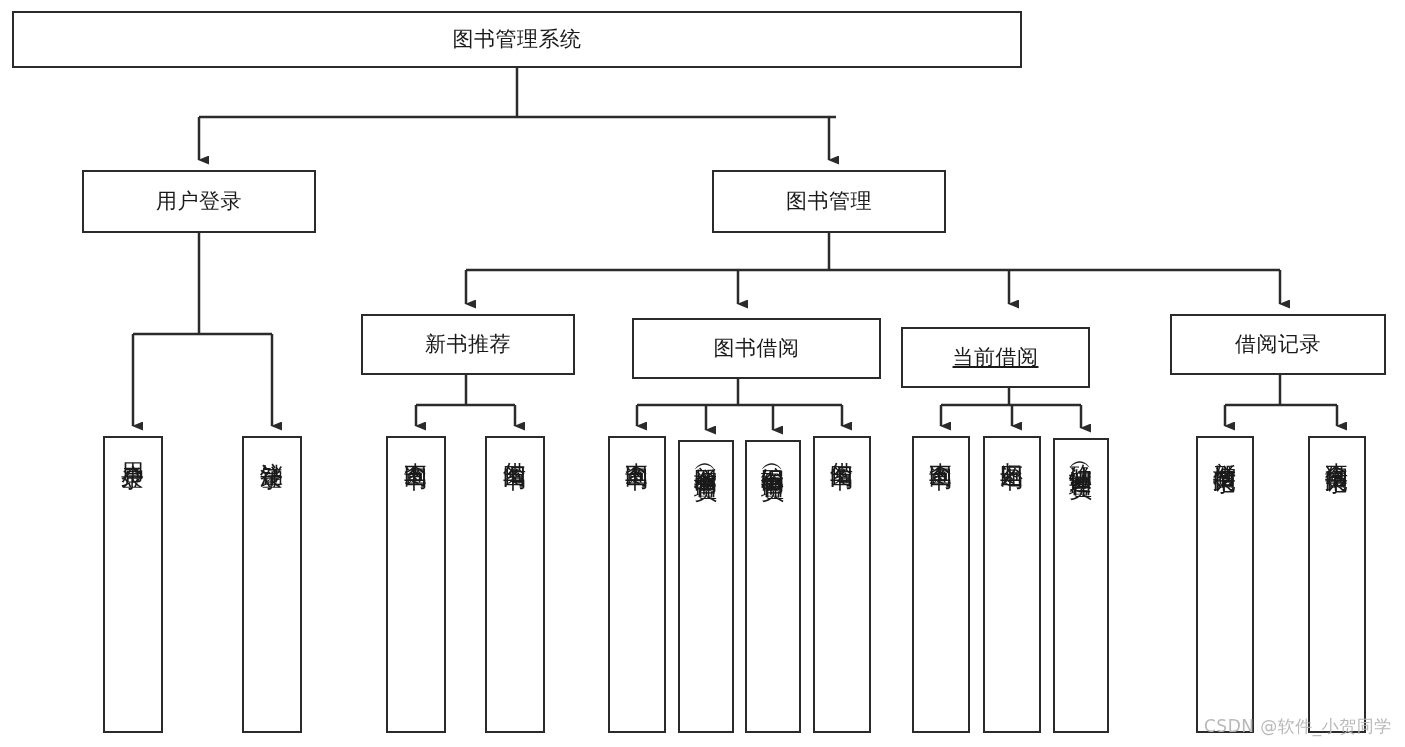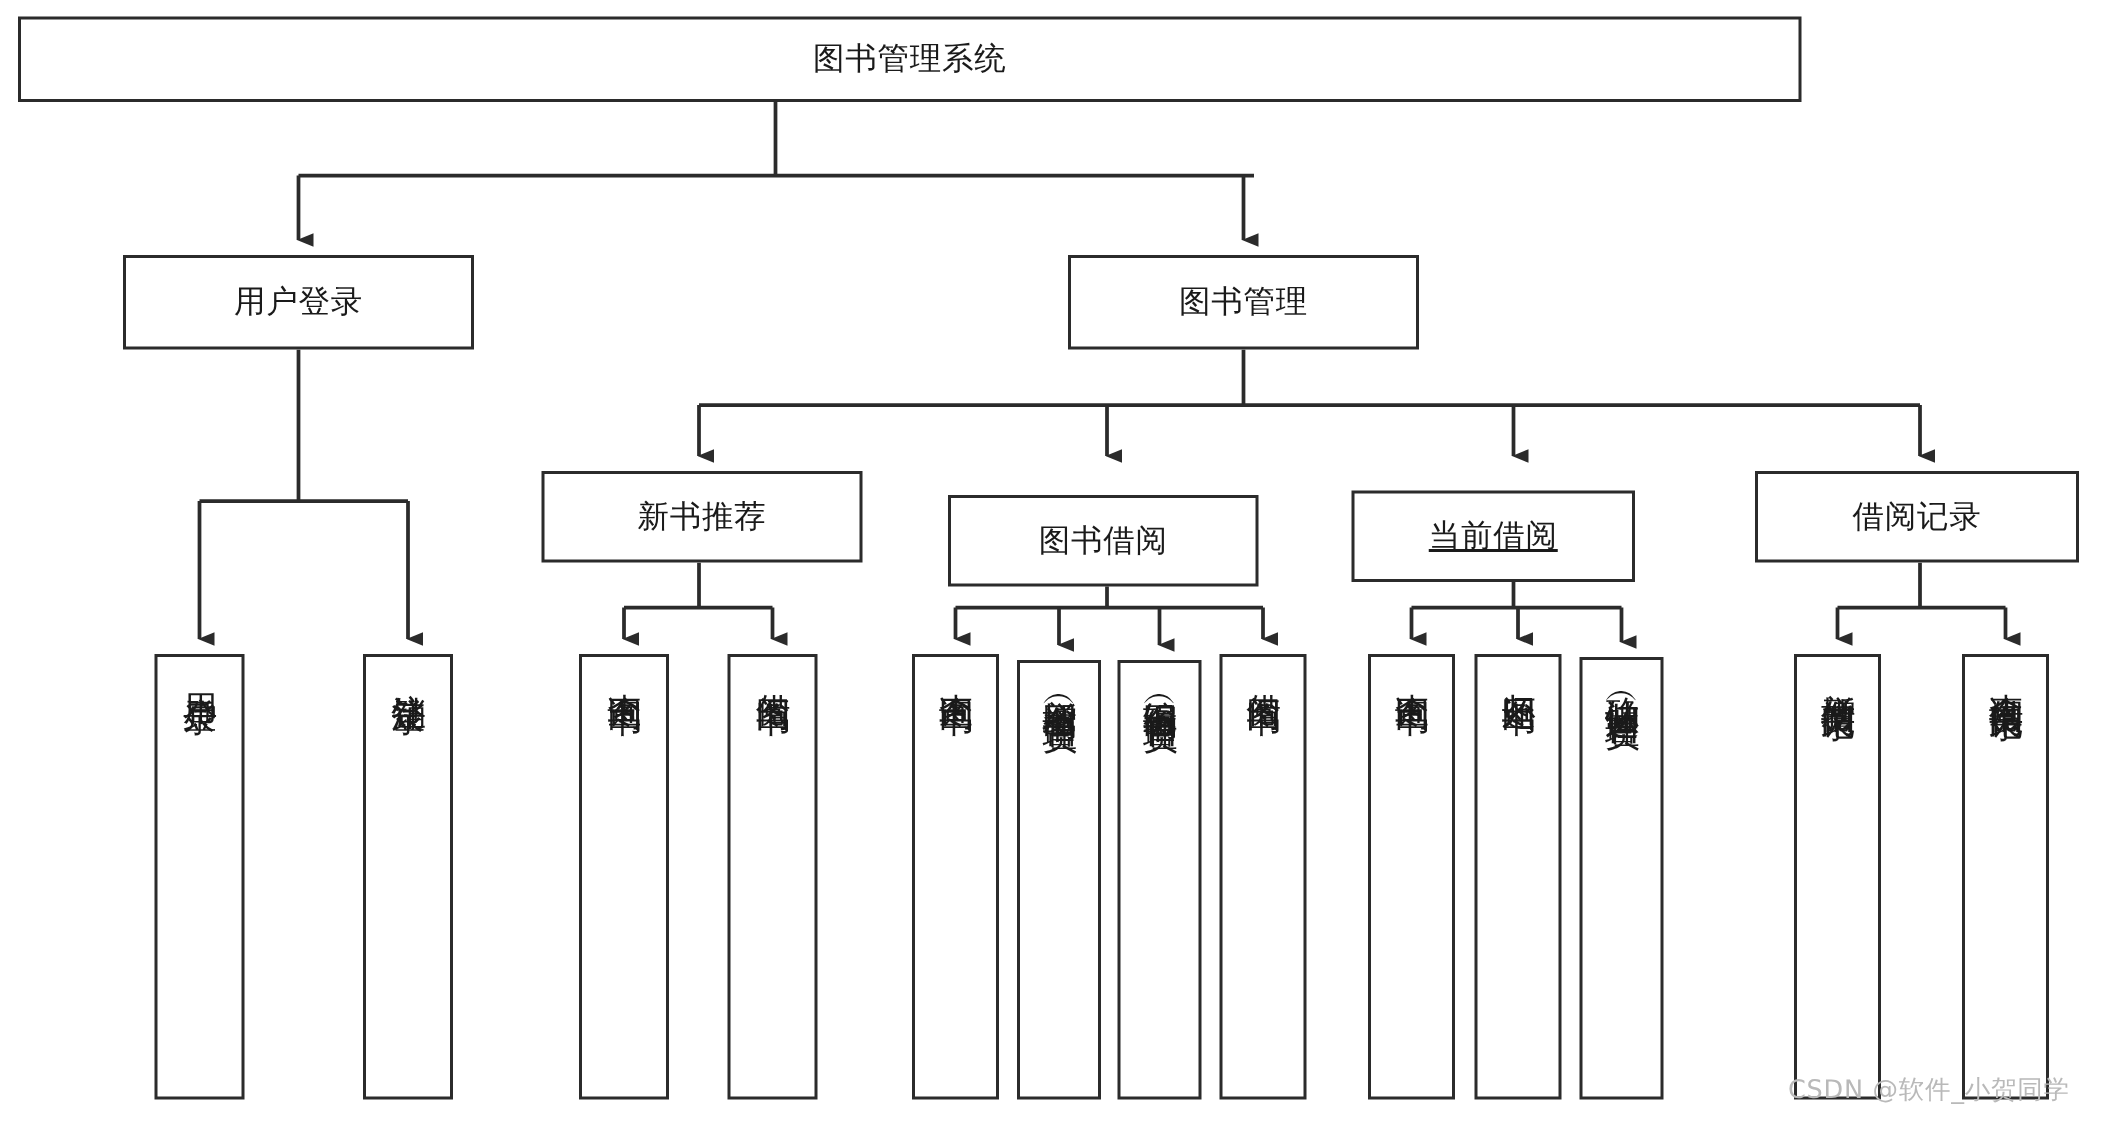--- a/index.html
+++ b/index.html
@@ -57,20 +57,21 @@
     line-height: 1.05;
     letter-spacing: 2px;
     white-space: nowrap;
   }
   .watermark {
     position: absolute;
     font-size: 17px;
     color: #b9b9b9;
     white-space: nowrap;
     letter-spacing: 0.5px;
+    margin-left: 12px;
   }
 </style>
 </head>
 <body>
 
 <div id="canvas">
 
   <svg id="wires" viewBox="0 0 1405 747" xmlns="http://www.w3.org/2000/svg">
     <defs>
       <marker id="arrowhead" markerWidth="9" markerHeight="11" refX="4.5" refY="10" orient="auto" markerUnits="userSpaceOnUse">
@@ -114,35 +115,35 @@
       <path d="M1012,405 L1012,426" marker-end="url(#arrowhead)"></path>
       <path d="M1081,405 L1081,428" marker-end="url(#arrowhead)"></path>
 
       <path d="M1280,375 L1280,405"></path>
       <path d="M1225,405 L1337,405"></path>
       <path d="M1225,405 L1225,426" marker-end="url(#arrowhead)"></path>
       <path d="M1337,405 L1337,426" marker-end="url(#arrowhead)"></path>
     </g>
   </svg>
 
-  <div class="node h" style="left:12px; top:11px; width:1189px; height:57px;">
+  <div class="node h" style="left:12px; top:11px; width:1010px; height:57px;">
     <span class="lbl">图书管理系统</span>
   </div>
 
   <div class="node h" style="left:82px; top:170px; width:234px; height:63px;">
     <span class="lbl">用户登录</span>
   </div>
   <div class="node h" style="left:712px; top:170px; width:234px; height:63px;font-family:Liberation Serif, serif;">
     <span class="lbl">图书管理</span>
   </div>
 
   <div class="node h" style="left:361px; top:314px; width:214px; height:61px;">
     <span class="lbl">新书推荐</span>
   </div>
-  <div class="node h" style="left:632px; top:330px; width:207px; height:61px;font-family:Liberation Serif, serif;">
+  <div class="node h" style="left:632px; top:318px; width:249px; height:61px;font-family:Liberation Serif, serif;">
     <span class="lbl">图书借阅</span>
   </div>
   <div class="node h" style="left:901px; top:327px; width:189px; height:61px;text-decoration:underline;">
     <span class="lbl">当前借阅</span>
   </div>
   <div class="node h" style="left:1170px; top:314px; width:216px; height:61px;">
     <span class="lbl">借阅记录</span>
   </div>
 
   <div class="node v" style="left:103px; top:436px; width:60px; height:297px;">

